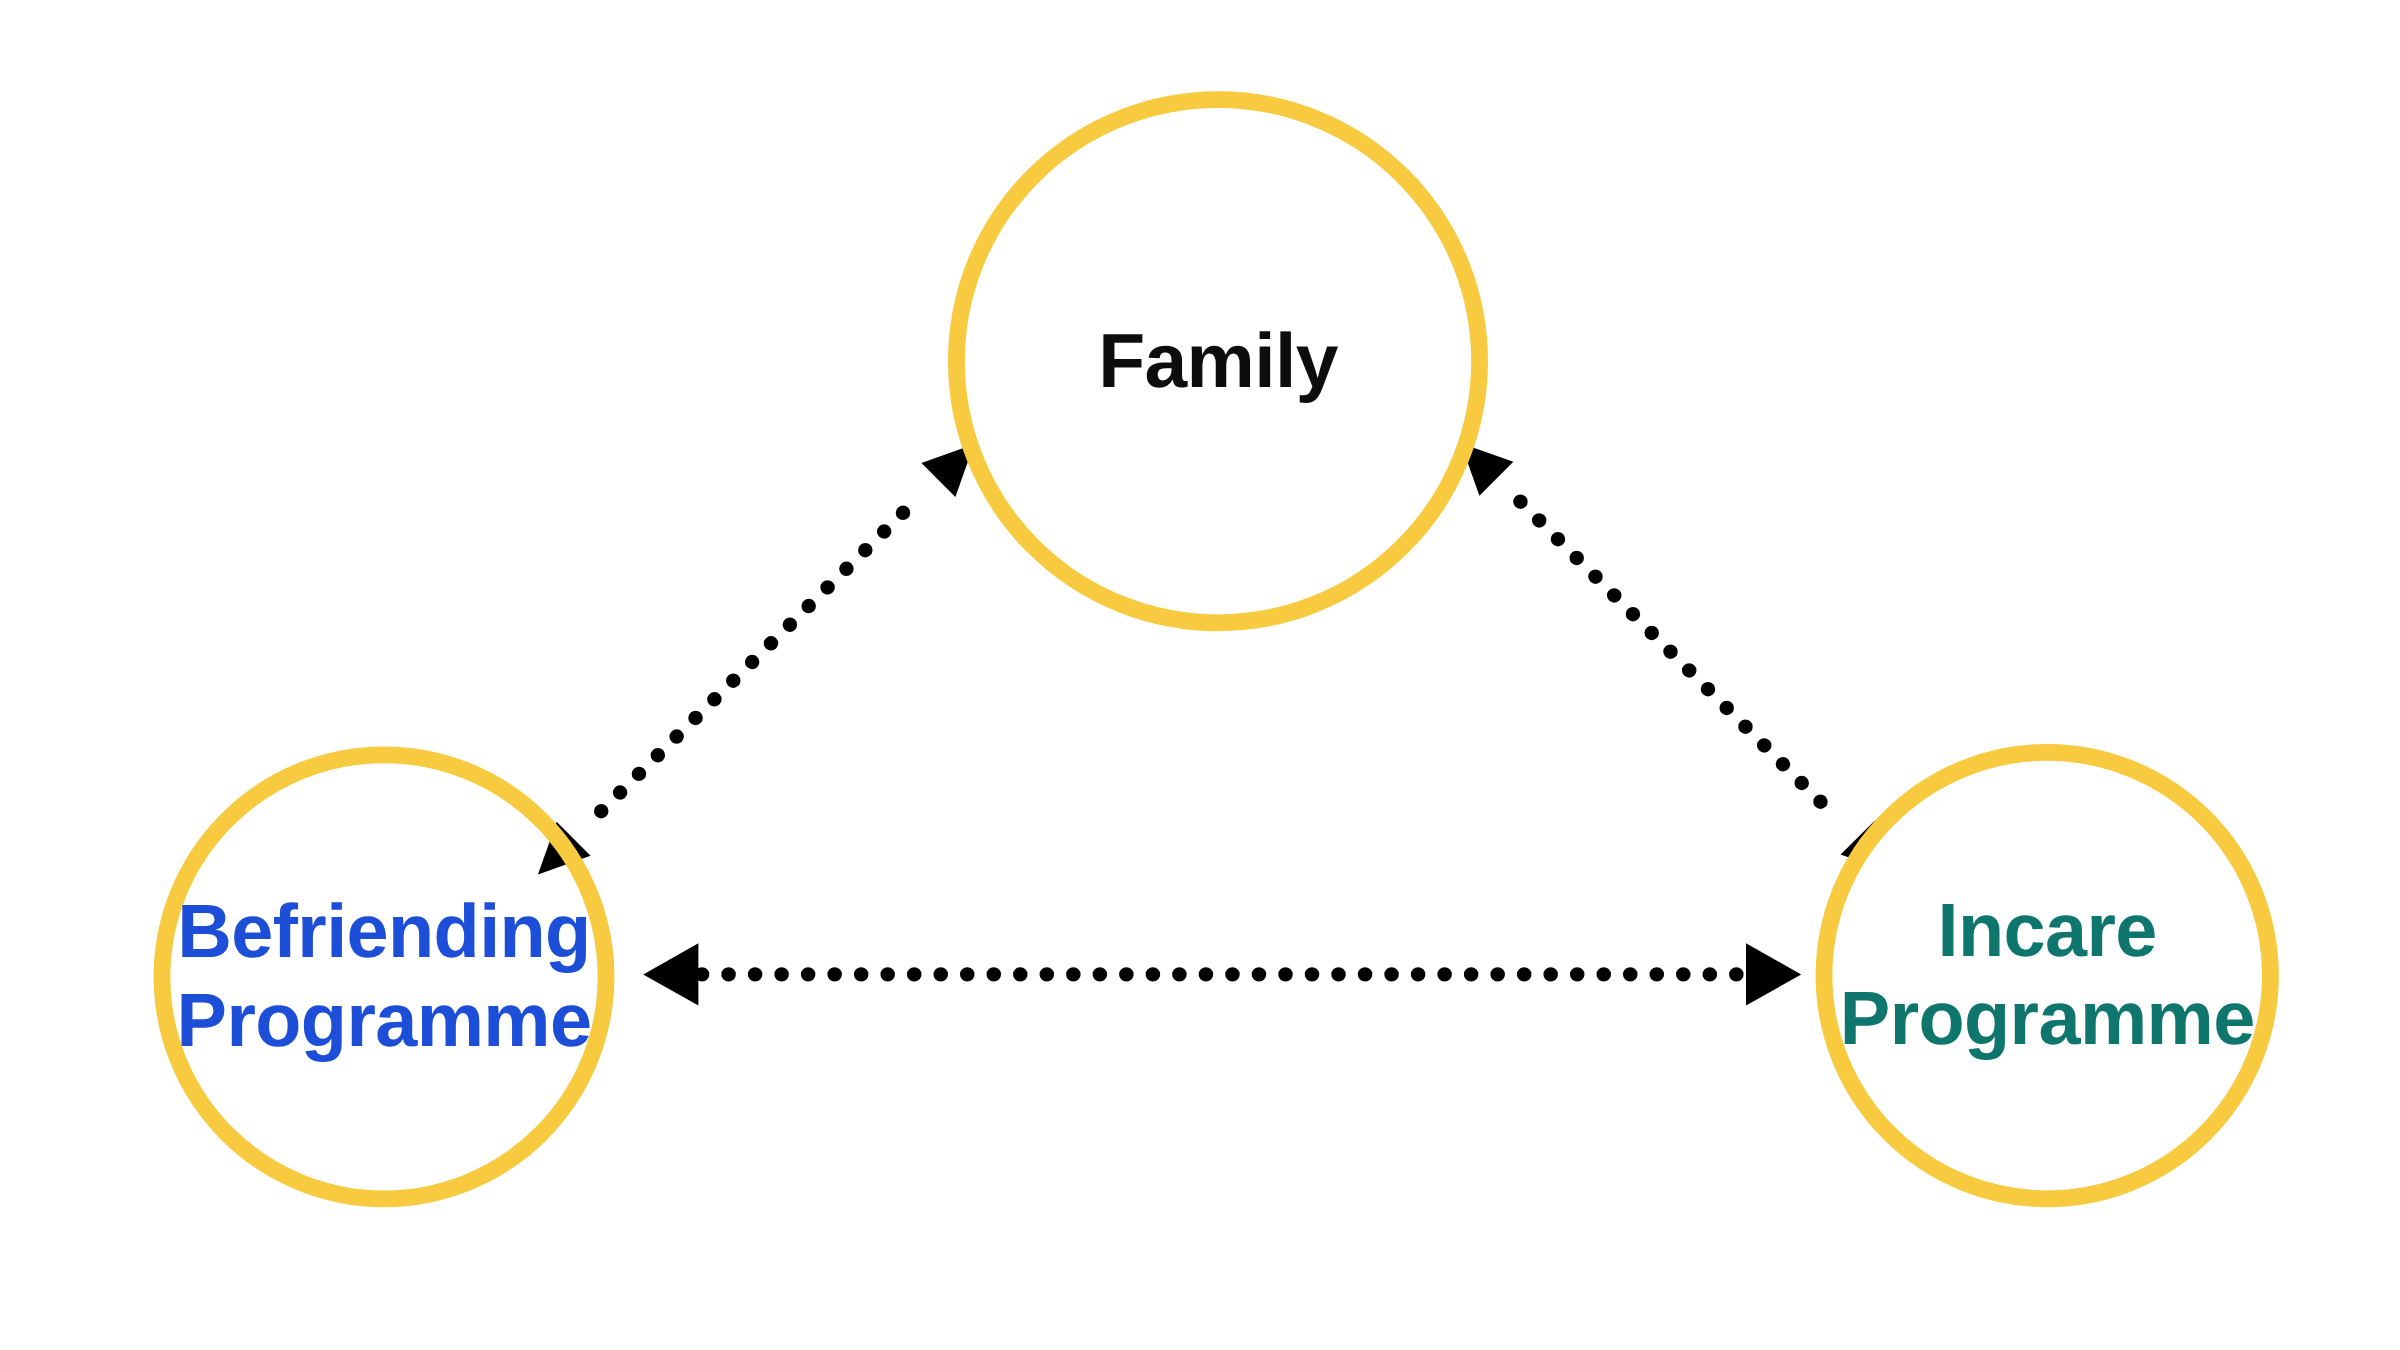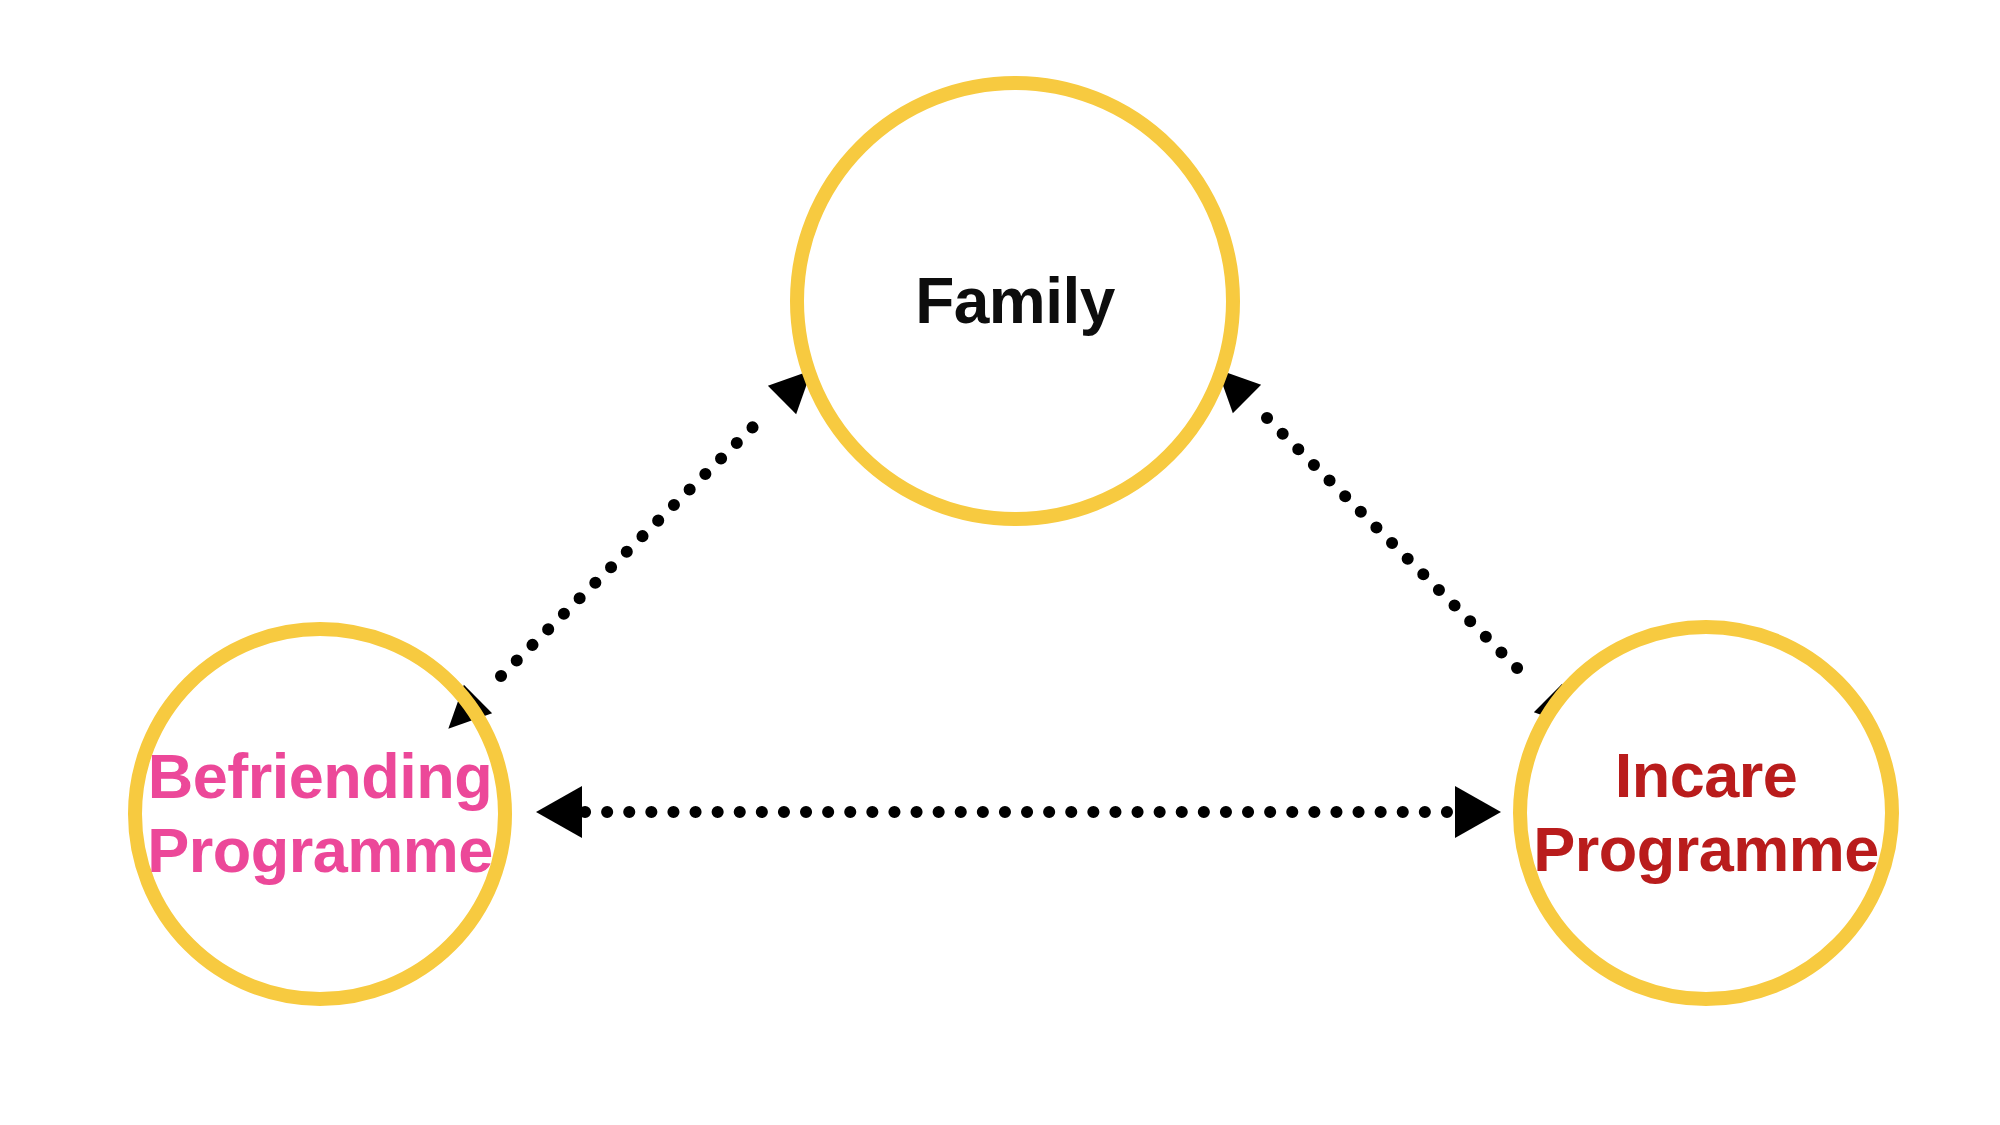--- a/index.html
+++ b/index.html
@@ -102,23 +102,23 @@
 
     <circle cx="308" cy="814" r="185" fill="none" stroke="#F7CA40" stroke-width="14"></circle>
 
     <circle cx="1694" cy="813" r="186" fill="#FFFFFF" stroke="#F7CA40" stroke-width="14"></circle>
   </svg>
 
   <div class="node-label" id="label-family-care" style="color: rgb(13, 13, 13);">
     <span class="line">Family</span>
   </div>
 
-  <div class="node-label" id="label-befriending-programme" style="color: #ec4899;">
+  <div class="node-label" id="label-befriending-programme" style="color: #1d4ed8;">
     <span class="line">Befriending</span>
     <span class="line">Programme</span>
   </div>
 
-  <div class="node-label" id="label-incare-programme" style="color: #b91c1c;">
+  <div class="node-label" id="label-incare-programme" style="color: #0f766e;">
     <span class="line">Incare</span>
     <span class="line">Programme</span>
   </div>
 
 </div>
 
 </body></html>

